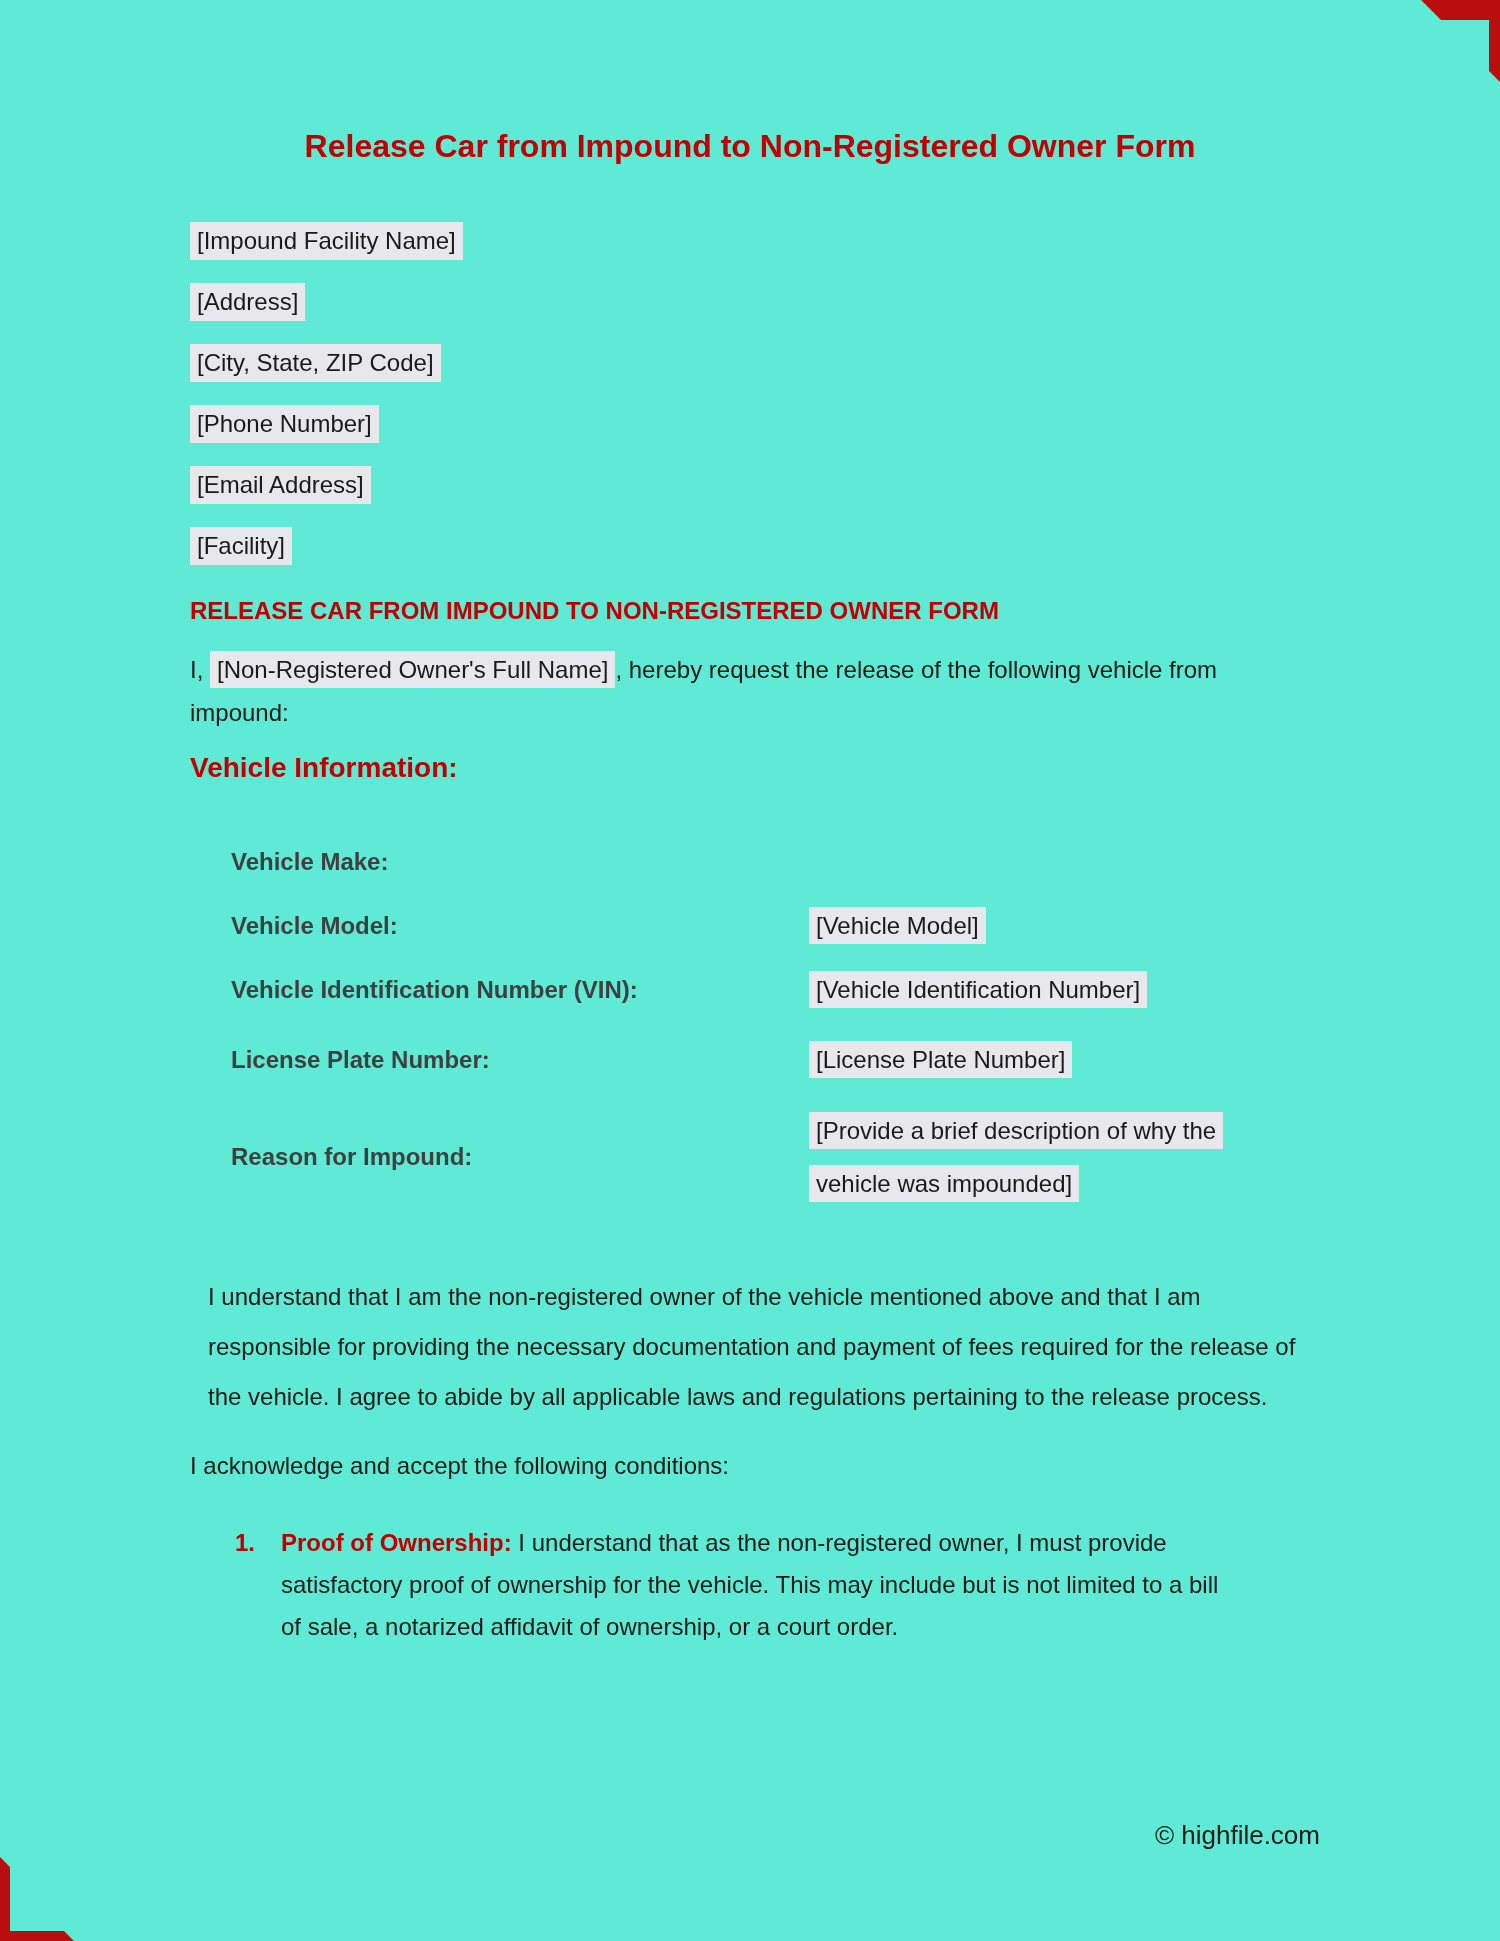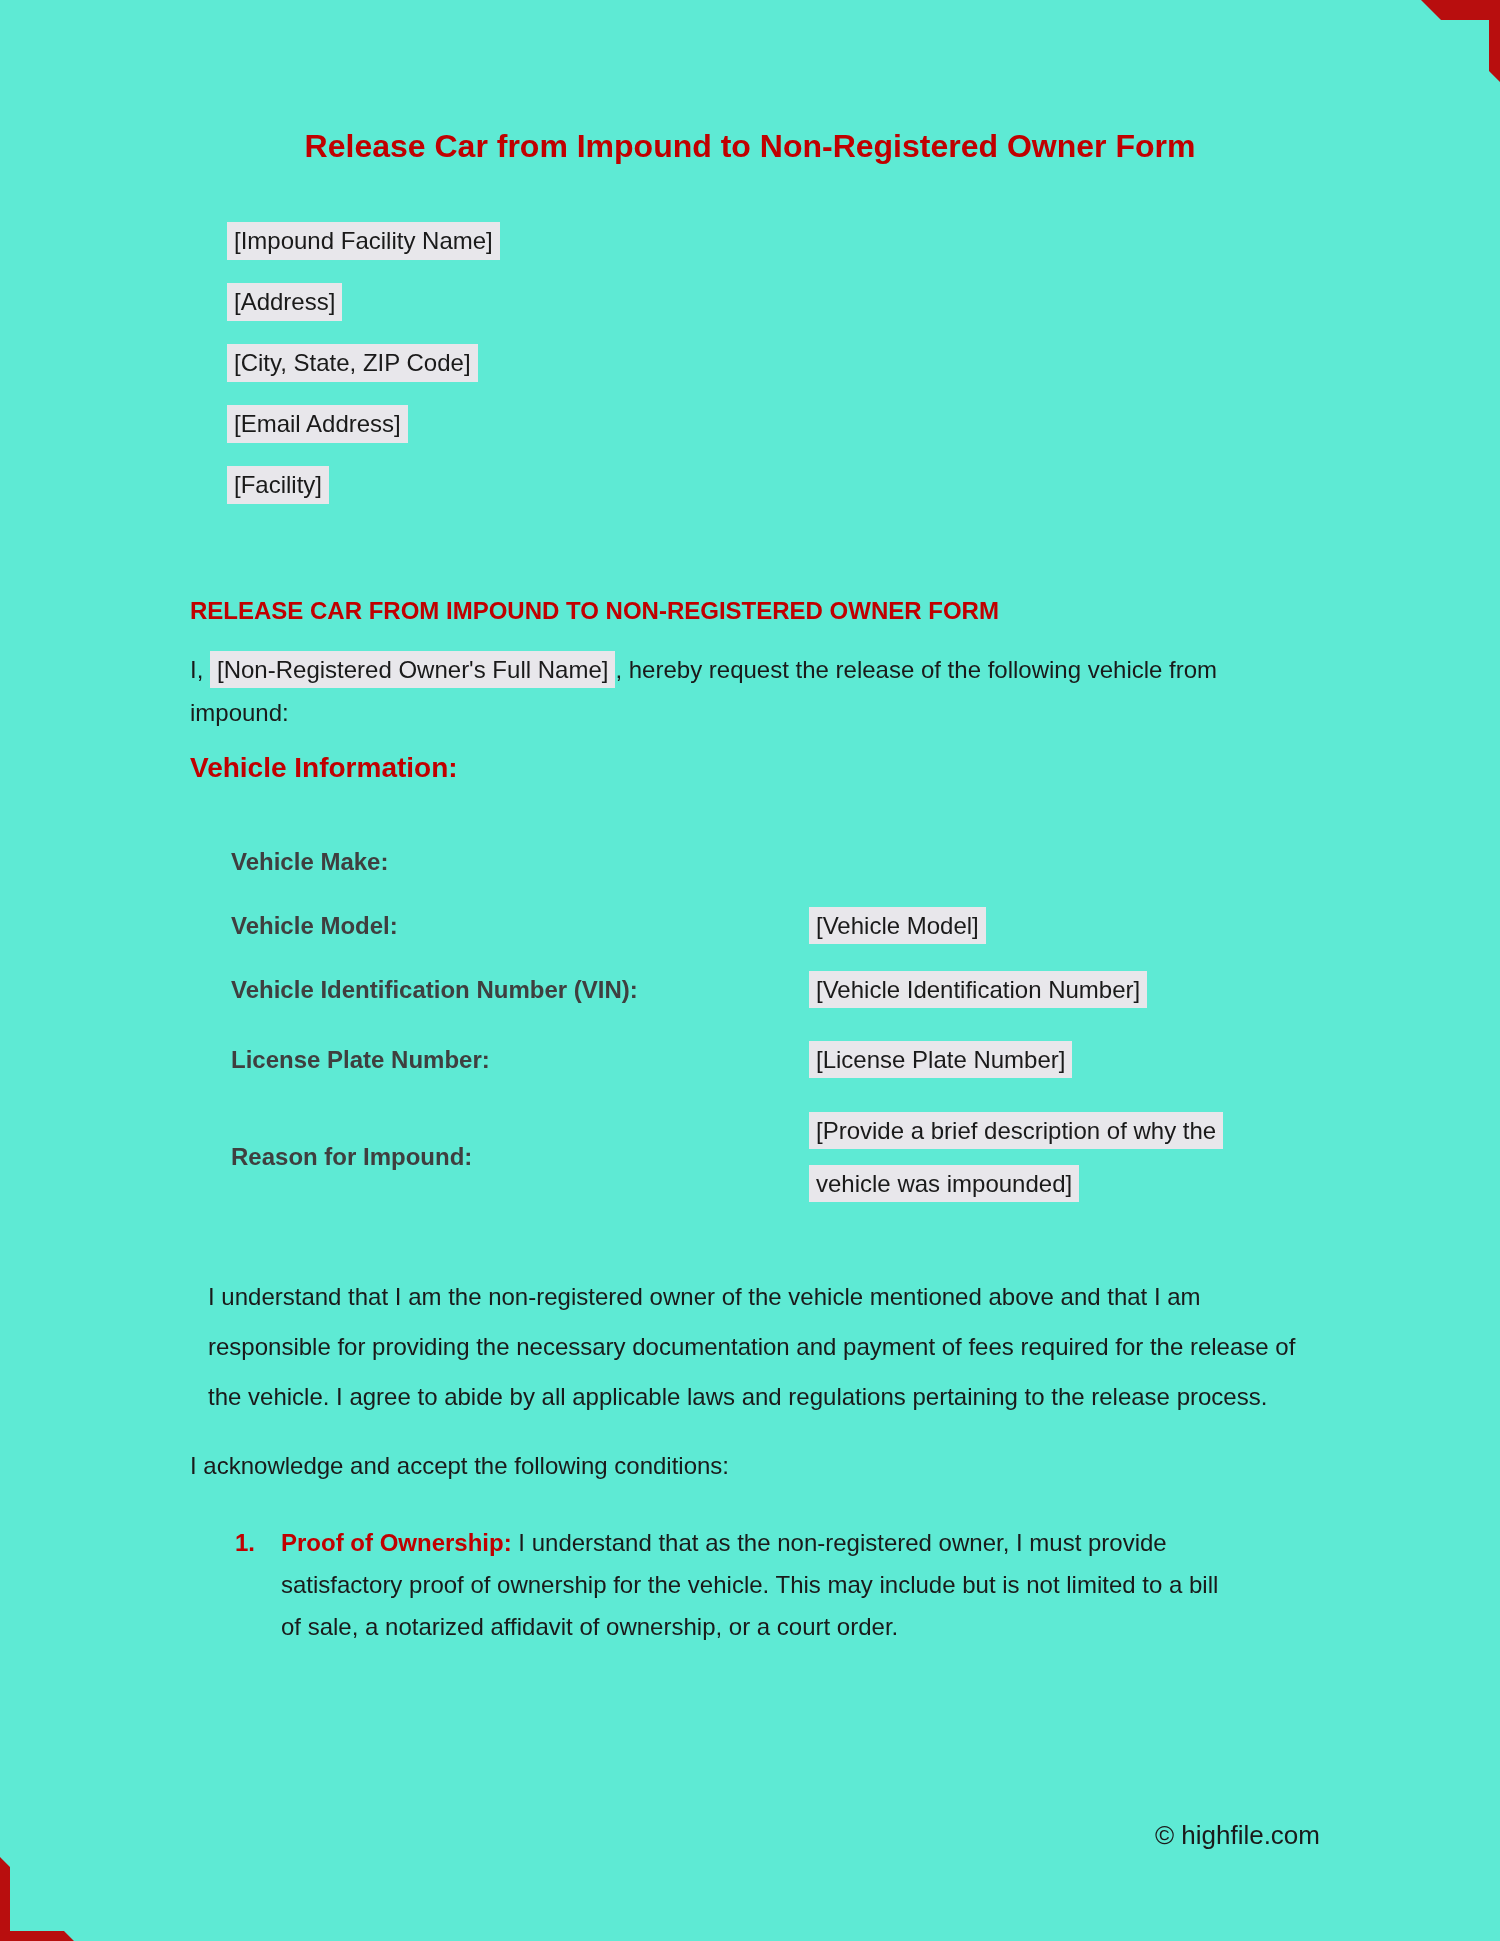--- a/index.html
+++ b/index.html
@@ -25,21 +25,21 @@
   }
 
   .hl {
     background: #E8E7EB;
     padding: 5px 7px;
     color: #1a1a1a;
     box-decoration-break: clone;
     -webkit-box-decoration-break: clone;
   }
 
-  .contact-block { position: absolute; top: 210px; left: 190px; font-size: 24px; margin-left: 37px; }
+  .contact-block { position: absolute; top: 210px; left: 190px; font-size: 24px; }
   .contact-line { height: 61px; display: flex; align-items: center; }
 
   .section-heading {
     position: absolute; top: 597px; left: 190px;
     font-size: 24px; font-weight: bold; color: #C00000;
   }
 
   .intro-par {
     position: absolute; top: 648px; left: 190px; width: 1120px;
     font-size: 24px; line-height: 43px;
@@ -104,20 +104,23 @@
     <div class="contact-line">
       <span class="hl">[Impound Facility Name]</span>
     </div>
     <div class="contact-line">
       <span class="hl">[Address]</span>
     </div>
     <div class="contact-line">
       <span class="hl">[City, State, ZIP Code]</span>
     </div>
     <div class="contact-line">
+      <span class="hl">[Phone Number]</span>
+    </div>
+    <div class="contact-line">
       <span class="hl">[Email Address]</span>
     </div>
     <div class="contact-line">
       <span class="hl">[Facility]</span>
     </div>
   </div>
 
   <div class="section-heading">RELEASE CAR FROM IMPOUND TO NON-REGISTERED OWNER FORM</div>
 
   <div class="intro-par"><span>I, </span><span class="hl">[Non-Registered Owner's Full Name]</span><span>, hereby request the release of the following vehicle from impound:</span></div>

